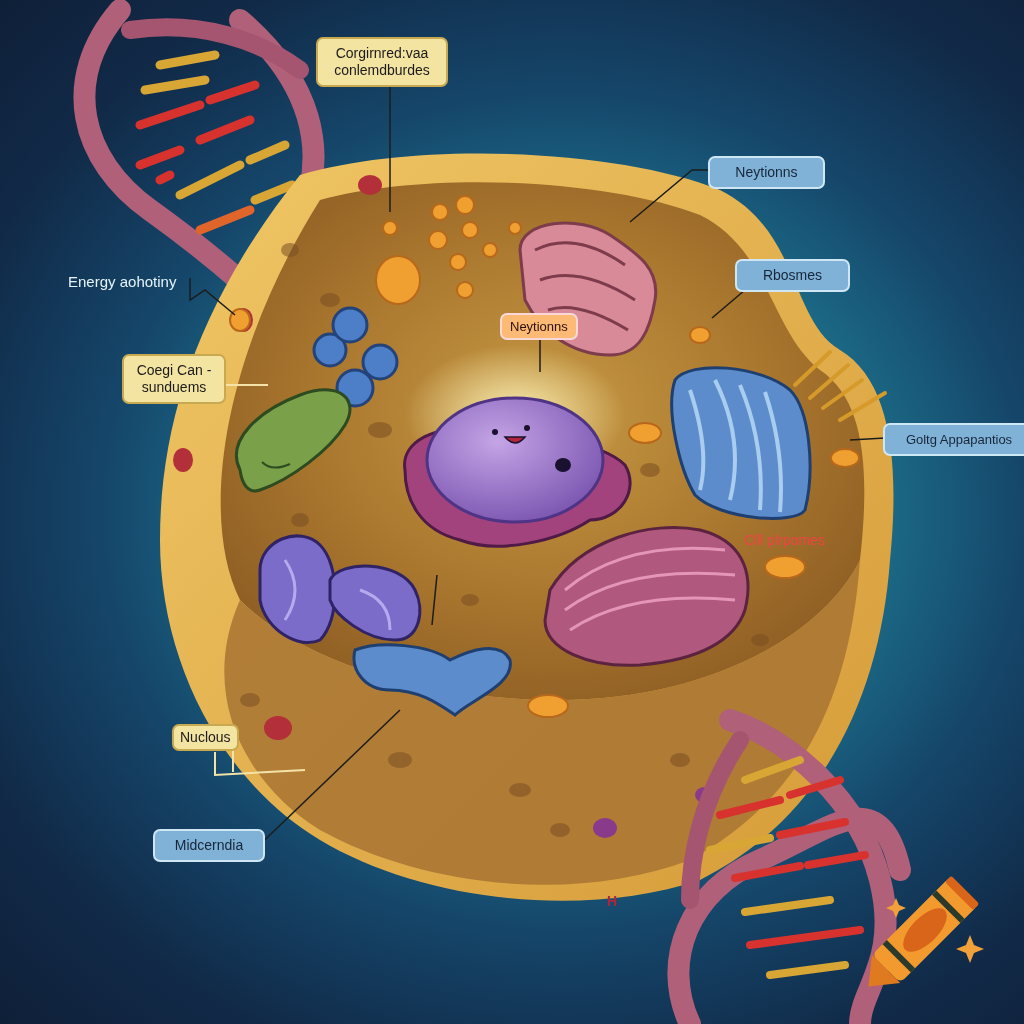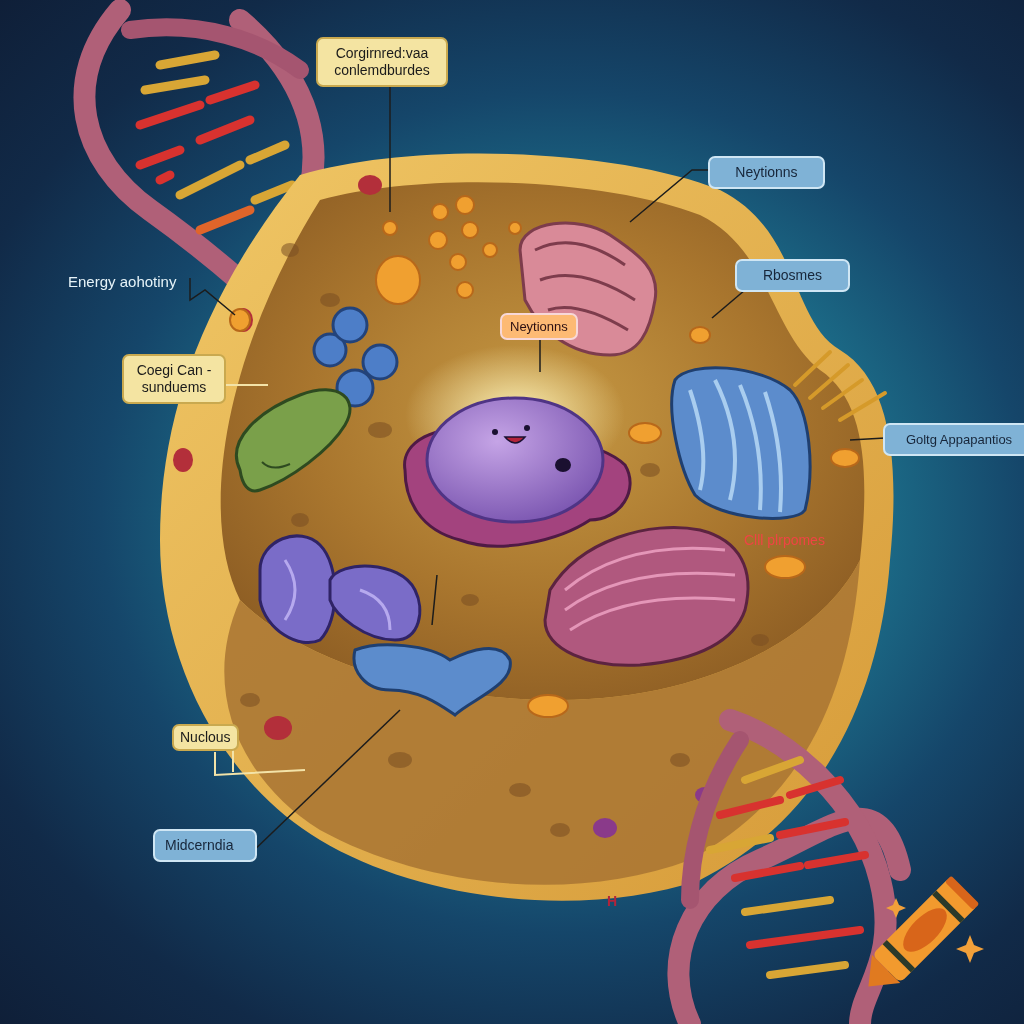--- a/index.html
+++ b/index.html
@@ -220,14 +220,14 @@
 <div class="label blue" style="left:735px;top:259px;width:115px;text-align:center;">Rbosmes</div>
 <div class="label plain" style="left:68px;top:273px;">Energy aohotiny</div>
 <div class="label yellow two" style="left:122px;top:354px;width:104px;">
   <div>Coegi Can -</div>
   <div>sunduems</div>
 </div>
 <div class="label pink" style="left:500px;top:313px;">Neytionns</div>
 <div class="label blue" style="left:883px;top:423px;width:152px;text-align:center;font-size:13px;">Goltg Appapantios</div>
 <div class="label dark" style="left:744px;top:532px;">Clll plrpomes</div>
 <div class="label yellow" style="left:172px;top:724px;padding:3px 6px;">Nuclous</div>
-<div class="label blue" style="left:153px;top:829px;width:104px;text-align:left;">Midcerndia</div>
+<div class="label blue" style="left:153px;top:829px;width:112px;text-align:center;">Midcerndia</div>
 <div class="abs" style="left:607px;top:893px;color:#b3243a;font-size:14px;font-weight:bold;">H</div>
 
 </body></html>

